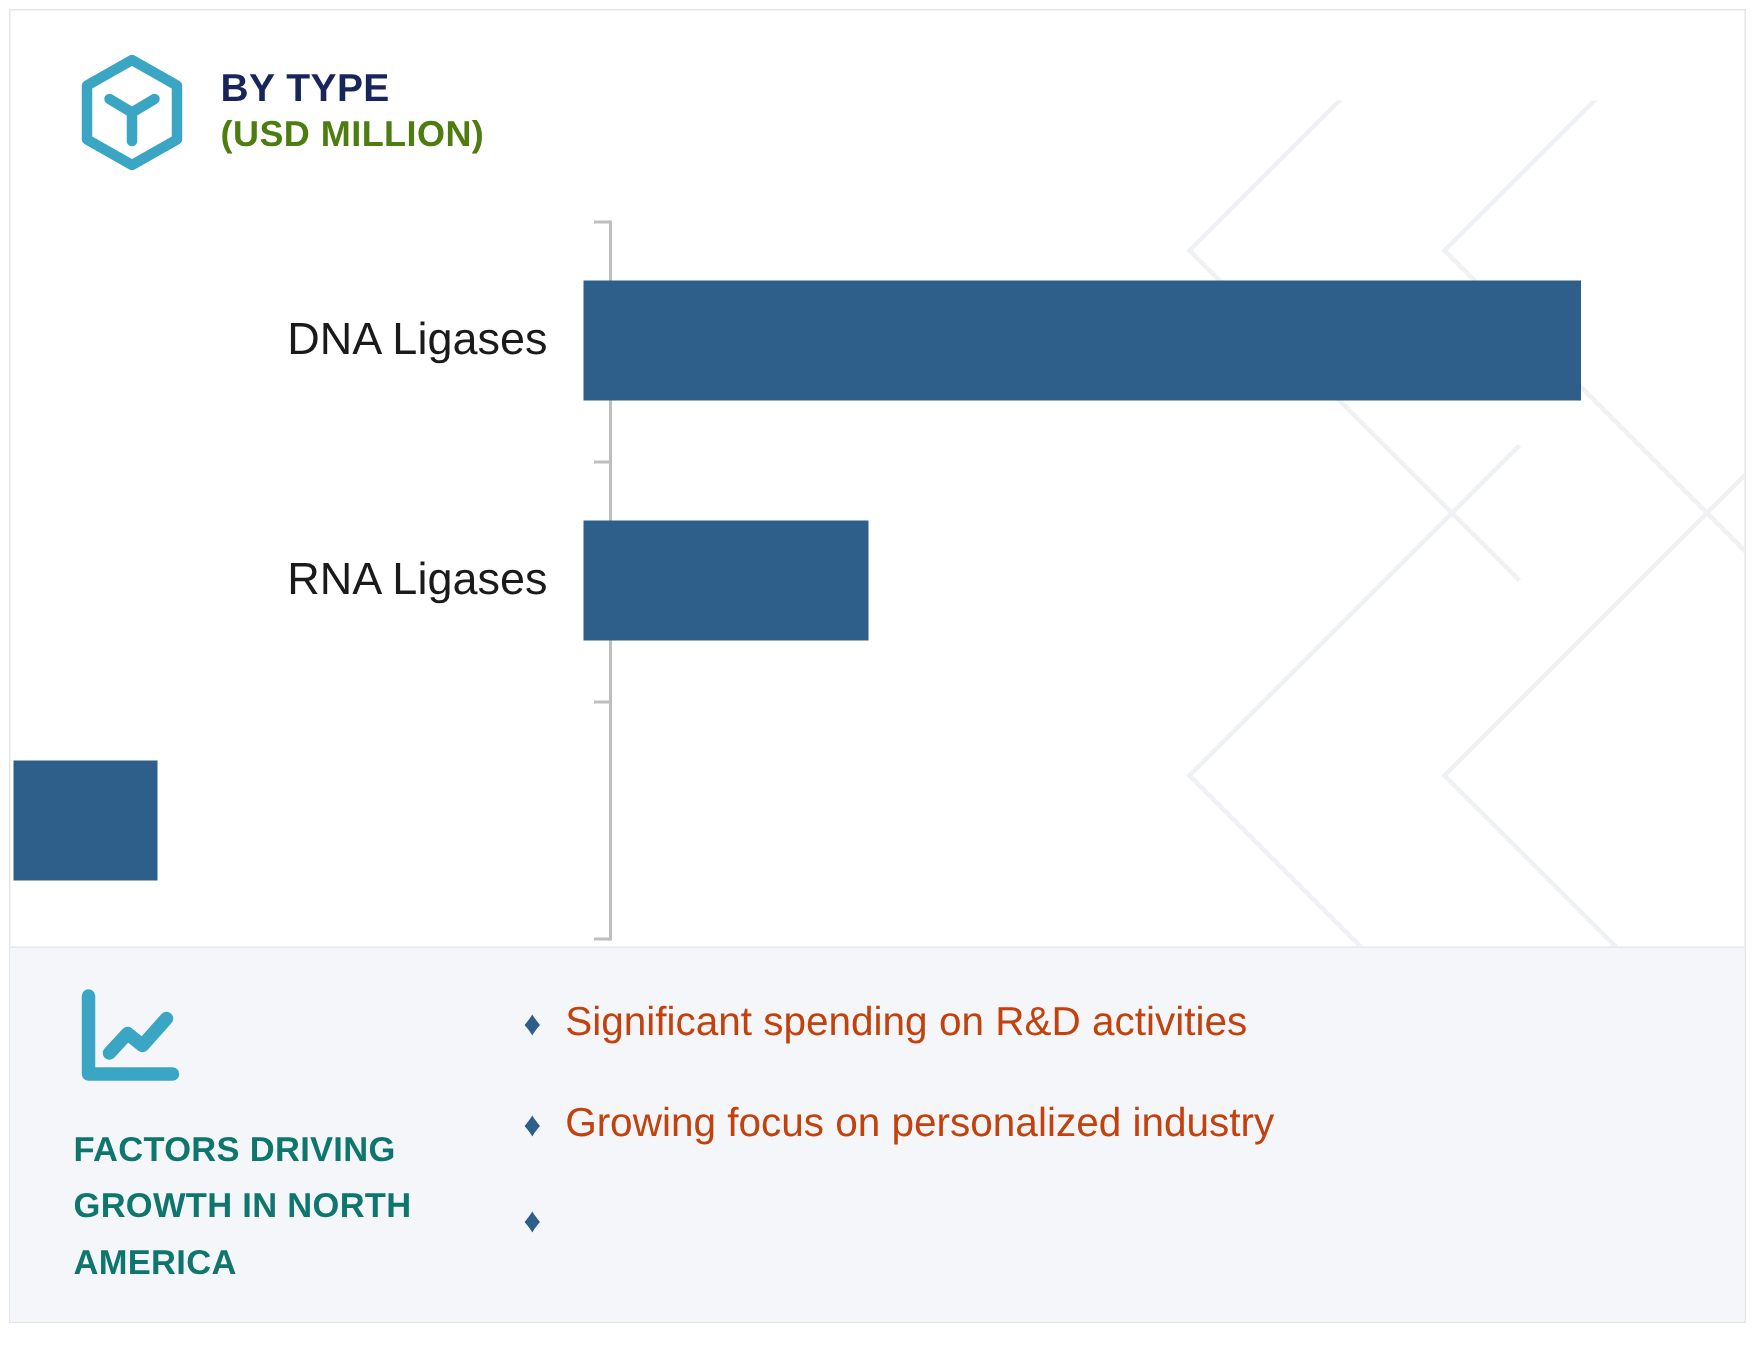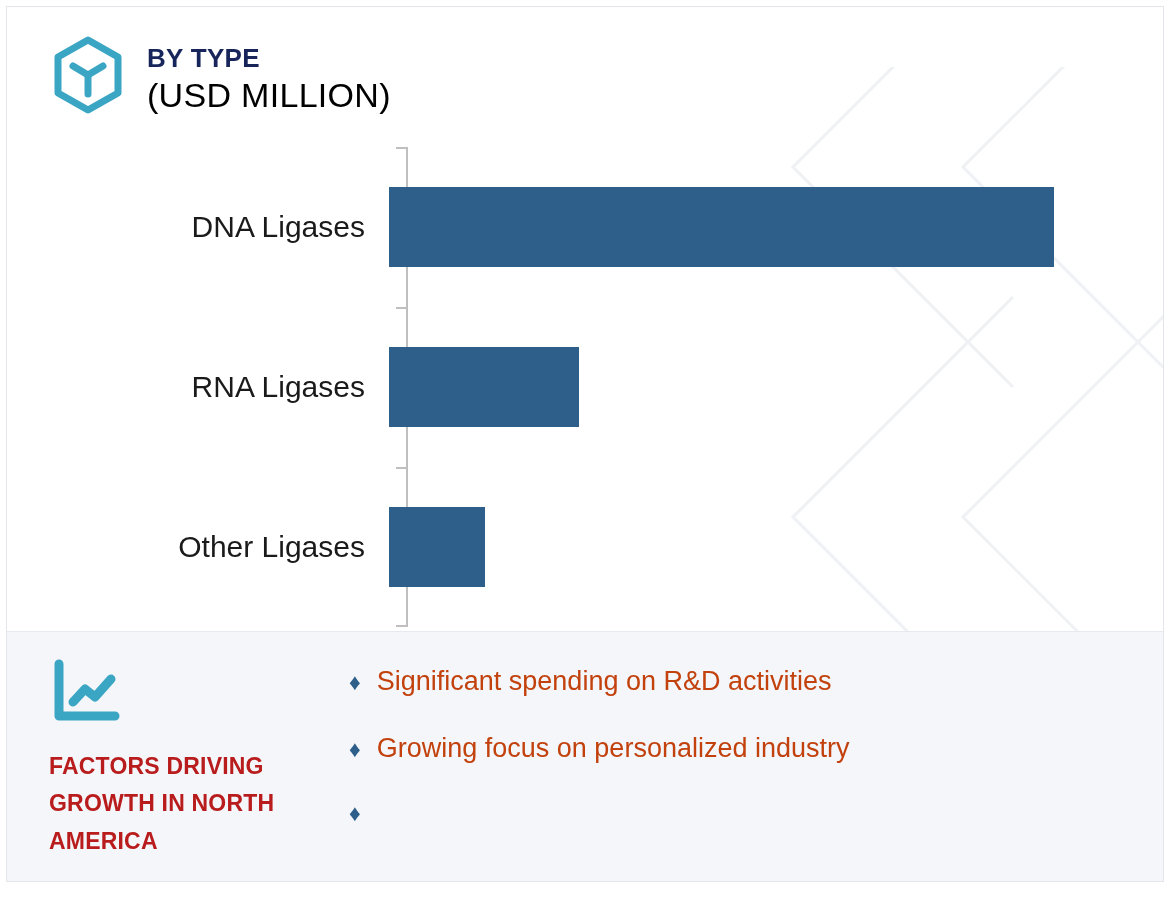--- a/index.html
+++ b/index.html
@@ -46,23 +46,23 @@
   .hex-icon { width: 74px; height: 78px; flex: none; margin-top: 3px; }
   .header-text { padding-top: 10px; }
   .header-title {
     font-size: 26px;
     font-weight: bold;
     color: #17255A;
     letter-spacing: 0.3px;
     line-height: 1.22;
   }
   .header-sub {
-    font-size: 34px;
-    font-weight: normal;
-    color: #000000;
+    font-size: 24px;
+    font-weight: bold;
+    color: #4d7c0f;
     letter-spacing: 0.3px;
     line-height: 1.22;
   }
 
   
   .chart {
     position: absolute;
     left: 0;
     top: 132px;
     width: 1158px;
@@ -124,21 +124,21 @@
   .footer-left {
     width: 330px;
     flex: none;
     padding: 26px 0 0 42px;
   }
   .trend-icon { width: 72px; height: 68px; display: block; }
   .footer-heading {
     margin-top: 22px;
     font-size: 23px;
     font-weight: bold;
-    color: #b91c1c;
+    color: #0f766e;
     line-height: 1.62;
     letter-spacing: 0.2px;
   }
   .footer-right {
     flex: 1;
     padding: 36px 20px 0 12px;
   }
   .bullet-row {
     display: flex;
     align-items: baseline;
@@ -209,21 +209,20 @@
       </div>
 
       <div class="row" style="top:160px;">
         <div class="row-label">RNA Ligases</div>
         <div class="bar-wrap">
           <div class="bar" style="width: 190px; background: rgb(46, 95, 138);"></div>
         </div>
       </div>
 
       <div class="row" style="top:320px;">
-        <div class="row-label">Other Ligases</div>
         <div class="bar-wrap">
           <div class="bar" style="width: 96px; background: rgb(46, 95, 138);"></div>
         </div>
       </div>
 
     </div>
   </div>
 
   <div class="footer">
 

